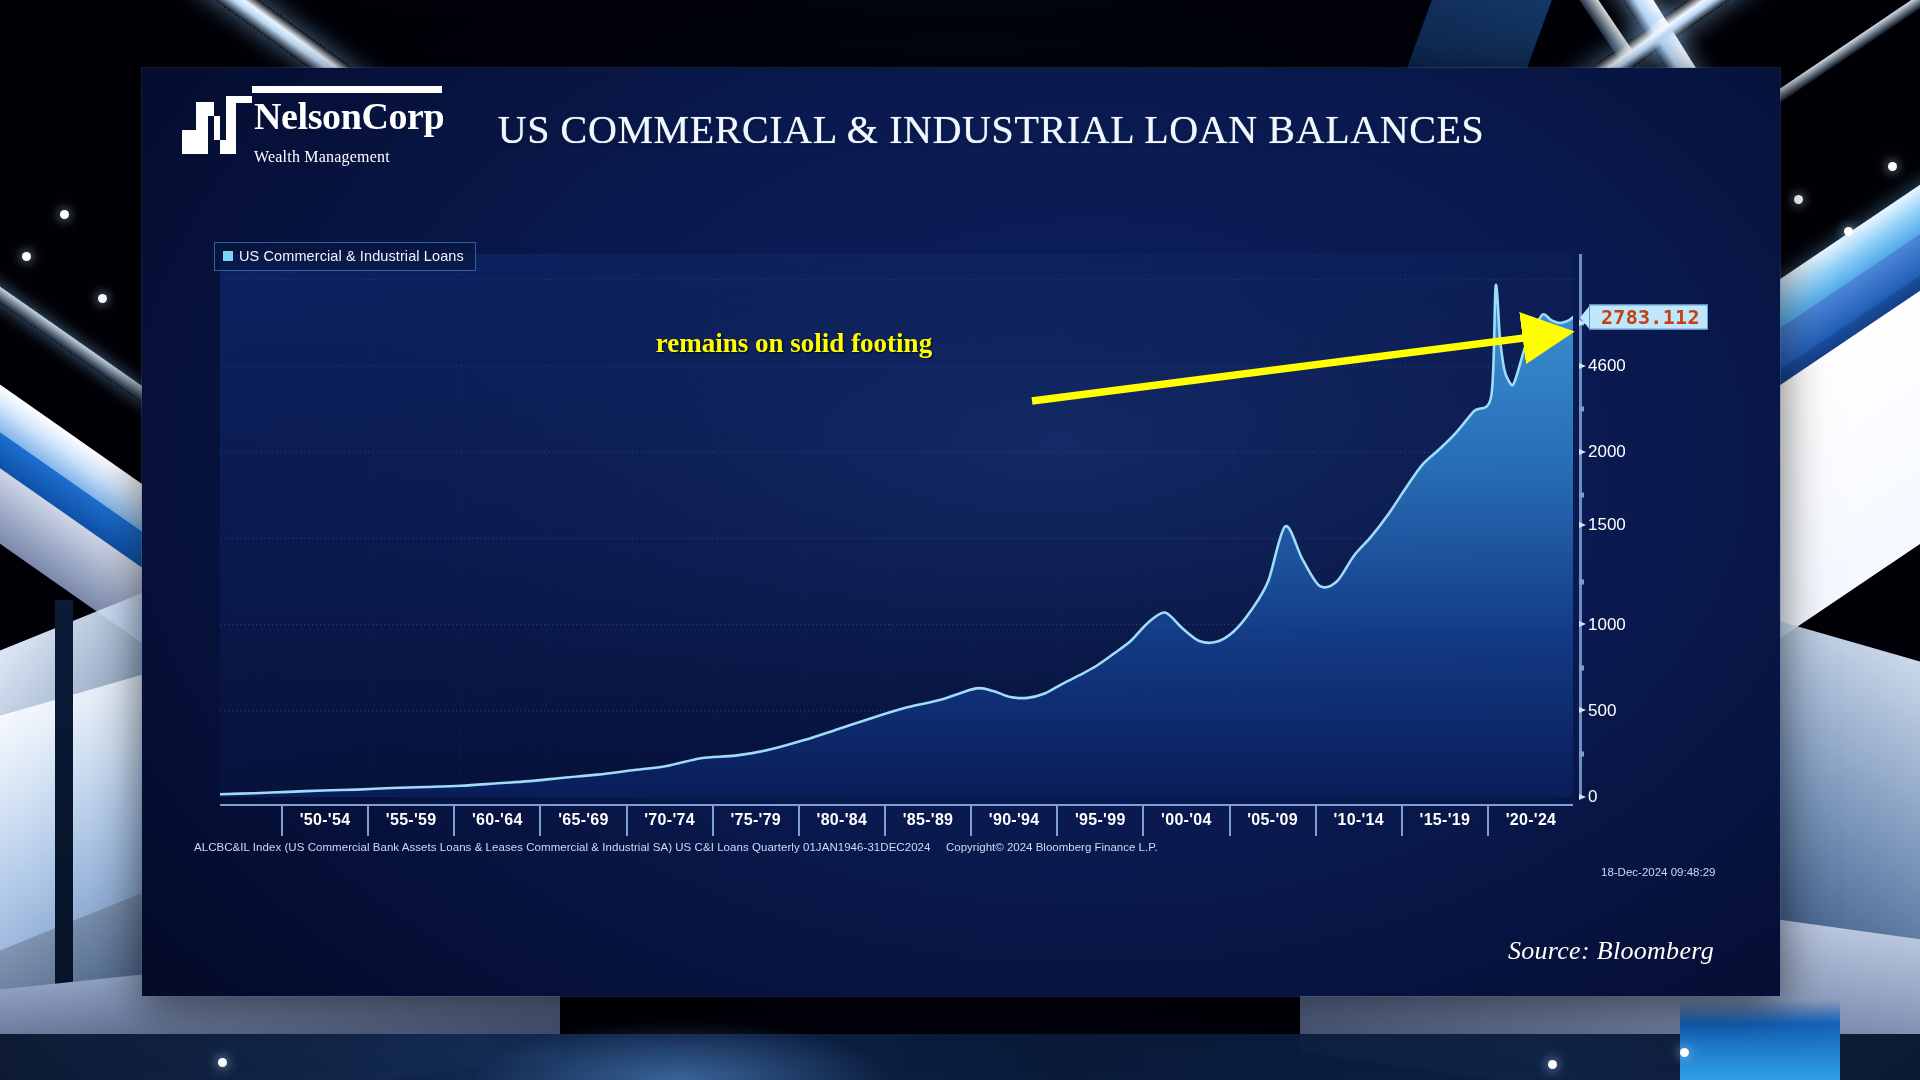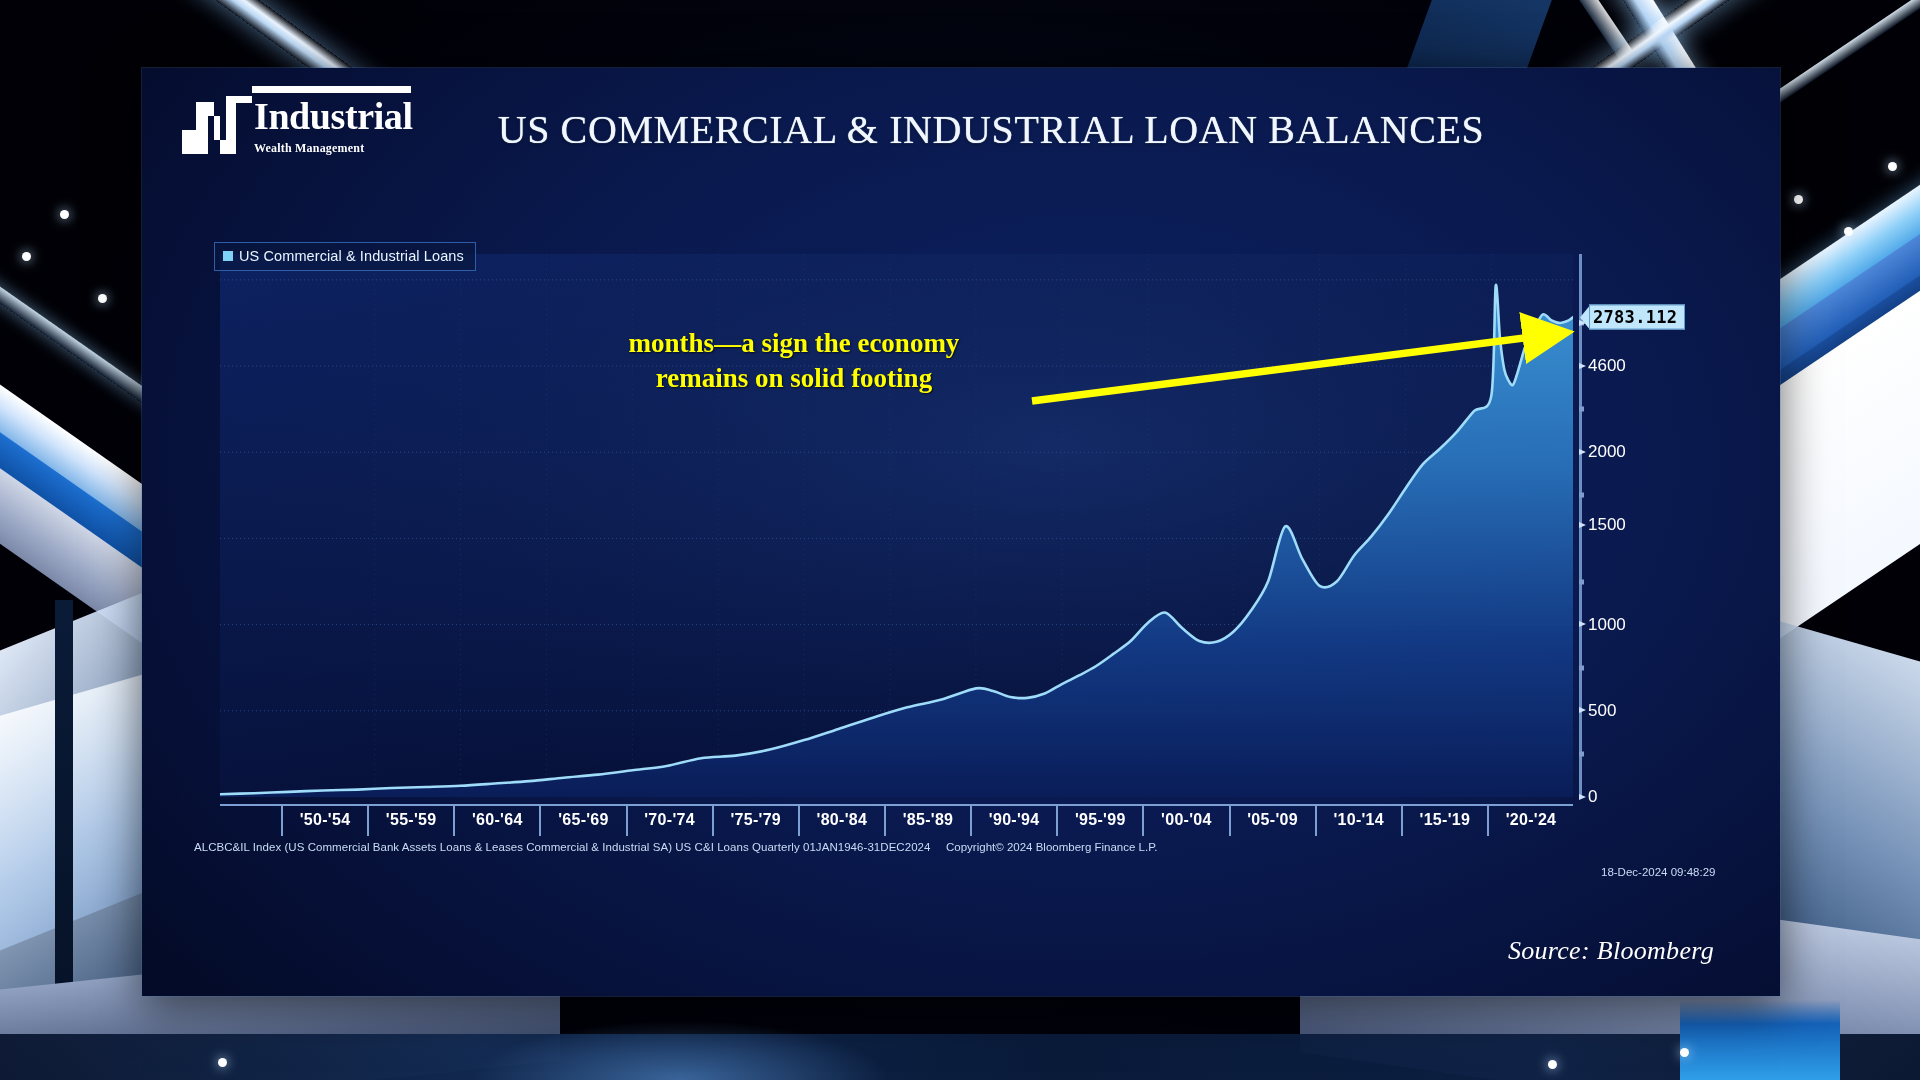--- a/index.html
+++ b/index.html
@@ -207,26 +207,26 @@
   .logo-name::before {
     content: "";
     position: absolute;
     left: -2px; top: -11px;
     width: 100%;
     height: 7px;
     background: #ffffff;
   }
   .logo-sub {
     font-family: "Liberation Serif", "DejaVu Serif", serif;
-    font-weight: bold;
-    font-size: 12px;
+    font-weight: normal;
+    font-size: 16px;
     line-height: 19px;
     color: #ffffff;
     letter-spacing: .2px;
-    margin-top: 4px;
+    margin-top: 12px;
     white-space: nowrap;
   }
 
   
   #slide-title {
     position: absolute;
     left: 0; right: 0;
     top: 38px;
     text-align: center;
     font-family: "Liberation Serif", "DejaVu Serif", serif;
@@ -357,24 +357,24 @@
   }
   .callout-arrow {
     width: 0; height: 0;
     border-right: 9px solid #bfe6fb;
     border-top: 11px solid transparent;
     border-bottom: 11px solid transparent;
   }
   .callout-body {
     background: #bfe6fb;
     border: 1px solid #5e9fd0;
-    color: #000000;
-    font-size: 17px;
+    color: #c2410c;
+    font-size: 20px;
     font-weight: bold;
-    padding: 1px 7px 2px 3px;
+    padding: 1px 7px 2px 11px;
     letter-spacing: .3px;
     line-height: 20px;
     font-family: "DejaVu Sans Mono", monospace;
   }
 
   
   #x-axis {
     position: absolute;
     left: 26px;
     top: 578px;
@@ -489,21 +489,21 @@
   <div id="slide">
 
     <div id="logo-block">
       <div class="logo-mark">
         <svg viewBox="0 0 78 70" width="78" height="70" aria-hidden="true">
           <polygon fill="#ffffff" points="8,64 8,40 22,40 22,12 40,12 40,50 52,50 52,6 62,6 62,64 46,64 46,26 34,26 34,64"></polygon>
           <polygon fill="#ffffff" points="52,6 78,6 78,13 52,13"></polygon>
         </svg>
       </div>
       <div class="logo-text">
-        <div class="logo-name">Industrial</div>
+        <div class="logo-name">NelsonCorp</div>
         <div class="logo-sub">Wealth Management</div>
       </div>
     </div>
 
     <div id="slide-title">US COMMERCIAL &amp; INDUSTRIAL LOAN BALANCES</div>
 
     <div id="chart-area">
 
       <div id="legend-box">
         <span class="legend-swatch"></span>
@@ -558,21 +558,20 @@
               <line x1="1185.4857142857143" x2="1185.4857142857143" y1="0" y2="543"></line>
               <line x1="1271.3904761904762" x2="1271.3904761904762" y1="0" y2="543"></line>
             </g>
 
           <path id="area-path" fill="url(#areafill)" d="M0.00,540.24 C5.15,540.09 24.05,539.57 34.36,539.21 C44.67,538.85 58.42,538.24 68.72,537.83 C79.03,537.41 92.78,536.79 103.09,536.45 C113.39,536.11 127.14,535.95 137.45,535.59 C147.76,535.23 161.50,534.42 171.81,534.04 C182.12,533.65 195.86,533.34 206.17,533.00 C216.48,532.67 230.22,532.31 240.53,531.80 C250.84,531.28 264.59,530.25 274.90,529.55 C285.20,528.86 298.95,528.02 309.26,527.14 C319.57,526.26 333.31,524.68 343.62,523.69 C353.93,522.71 367.67,521.70 377.98,520.59 C388.29,519.48 402.03,517.57 412.34,516.28 C422.65,514.99 436.40,513.78 446.70,511.97 C457.01,510.16 470.76,505.77 481.07,504.21 C491.38,502.66 505.12,502.92 515.43,501.63 C525.74,500.34 539.48,497.92 549.79,495.60 C560.10,493.27 573.84,489.22 584.15,486.11 C594.46,483.01 608.21,478.27 618.51,474.91 C628.82,471.55 642.57,466.94 652.88,463.70 C663.18,460.47 676.93,456.08 687.24,453.36 C697.55,450.65 711.29,448.45 721.60,445.60 C731.91,442.76 748.23,435.69 755.96,434.40 C763.69,433.11 767.99,435.69 773.14,436.99 C778.30,438.28 785.17,441.98 790.32,443.02 C795.48,444.05 802.35,444.40 807.50,443.88 C812.66,443.36 819.53,441.64 824.69,439.57 C829.84,437.50 836.71,432.81 841.87,430.09 C847.02,427.38 853.89,424.19 859.05,421.47 C864.20,418.76 871.07,415.22 876.23,411.99 C881.38,408.76 888.26,403.67 893.41,399.92 C898.56,396.17 905.44,391.65 910.59,387.00 C915.74,382.34 922.62,373.16 927.77,368.90 C932.93,364.63 939.80,357.78 944.95,358.55 C950.11,359.33 956.98,369.80 962.13,374.07 C967.29,378.33 974.16,384.93 979.31,387.00 C984.47,389.06 991.34,389.28 996.50,387.86 C1001.65,386.44 1008.52,382.17 1013.68,377.51 C1018.83,372.86 1025.70,364.33 1030.86,356.83 C1036.01,349.33 1042.88,340.19 1048.04,327.52 C1053.19,314.85 1060.06,275.72 1065.22,272.36 C1070.37,269.00 1077.25,296.19 1082.40,305.11 C1087.55,314.04 1094.43,328.47 1099.58,331.83 C1104.74,335.19 1111.61,332.05 1116.76,327.52 C1121.92,323.00 1128.79,308.39 1133.94,301.67 C1139.10,294.94 1145.97,288.91 1151.12,282.70 C1156.28,276.50 1163.15,267.54 1168.30,260.30 C1173.46,253.06 1180.33,241.94 1185.49,234.44 C1190.64,226.94 1197.51,216.25 1202.67,210.30 C1207.82,204.36 1214.69,199.70 1219.85,194.79 C1225.00,189.88 1231.87,183.24 1237.03,177.55 C1242.18,171.86 1249.06,162.30 1254.21,156.87 C1259.36,151.44 1268.17,160.10 1271.39,141.35 C1274.61,122.61 1274.40,40.42 1275.69,31.89 C1276.97,23.36 1278.69,71.93 1279.98,84.47 C1281.27,97.01 1282.99,109.16 1284.28,115.50 C1285.56,121.83 1287.28,124.37 1288.57,126.70 C1289.86,129.03 1291.58,132.04 1292.87,131.01 C1294.16,129.98 1295.87,123.68 1297.16,119.80 C1298.45,115.93 1300.17,109.42 1301.46,105.15 C1302.75,100.89 1303.82,96.02 1305.75,91.36 C1307.69,86.71 1311.77,78.78 1314.34,74.12 C1316.92,69.47 1320.36,61.50 1322.93,60.33 C1325.51,59.17 1328.95,65.07 1331.52,66.37 C1334.10,67.66 1337.54,68.95 1340.11,68.95 C1342.69,68.95 1346.77,67.22 1348.70,66.37 C1350.64,65.51 1352.36,63.71 1353.00,63.24 L1353.00,543 L0.00,543 Z"></path>
           <path id="line-path" fill="none" stroke="#9fdcfa" stroke-width="2.6" stroke-linejoin="round" stroke-linecap="round" d="M0.00,540.24 C5.15,540.09 24.05,539.57 34.36,539.21 C44.67,538.85 58.42,538.24 68.72,537.83 C79.03,537.41 92.78,536.79 103.09,536.45 C113.39,536.11 127.14,535.95 137.45,535.59 C147.76,535.23 161.50,534.42 171.81,534.04 C182.12,533.65 195.86,533.34 206.17,533.00 C216.48,532.67 230.22,532.31 240.53,531.80 C250.84,531.28 264.59,530.25 274.90,529.55 C285.20,528.86 298.95,528.02 309.26,527.14 C319.57,526.26 333.31,524.68 343.62,523.69 C353.93,522.71 367.67,521.70 377.98,520.59 C388.29,519.48 402.03,517.57 412.34,516.28 C422.65,514.99 436.40,513.78 446.70,511.97 C457.01,510.16 470.76,505.77 481.07,504.21 C491.38,502.66 505.12,502.92 515.43,501.63 C525.74,500.34 539.48,497.92 549.79,495.60 C560.10,493.27 573.84,489.22 584.15,486.11 C594.46,483.01 608.21,478.27 618.51,474.91 C628.82,471.55 642.57,466.94 652.88,463.70 C663.18,460.47 676.93,456.08 687.24,453.36 C697.55,450.65 711.29,448.45 721.60,445.60 C731.91,442.76 748.23,435.69 755.96,434.40 C763.69,433.11 767.99,435.69 773.14,436.99 C778.30,438.28 785.17,441.98 790.32,443.02 C795.48,444.05 802.35,444.40 807.50,443.88 C812.66,443.36 819.53,441.64 824.69,439.57 C829.84,437.50 836.71,432.81 841.87,430.09 C847.02,427.38 853.89,424.19 859.05,421.47 C864.20,418.76 871.07,415.22 876.23,411.99 C881.38,408.76 888.26,403.67 893.41,399.92 C898.56,396.17 905.44,391.65 910.59,387.00 C915.74,382.34 922.62,373.16 927.77,368.90 C932.93,364.63 939.80,357.78 944.95,358.55 C950.11,359.33 956.98,369.80 962.13,374.07 C967.29,378.33 974.16,384.93 979.31,387.00 C984.47,389.06 991.34,389.28 996.50,387.86 C1001.65,386.44 1008.52,382.17 1013.68,377.51 C1018.83,372.86 1025.70,364.33 1030.86,356.83 C1036.01,349.33 1042.88,340.19 1048.04,327.52 C1053.19,314.85 1060.06,275.72 1065.22,272.36 C1070.37,269.00 1077.25,296.19 1082.40,305.11 C1087.55,314.04 1094.43,328.47 1099.58,331.83 C1104.74,335.19 1111.61,332.05 1116.76,327.52 C1121.92,323.00 1128.79,308.39 1133.94,301.67 C1139.10,294.94 1145.97,288.91 1151.12,282.70 C1156.28,276.50 1163.15,267.54 1168.30,260.30 C1173.46,253.06 1180.33,241.94 1185.49,234.44 C1190.64,226.94 1197.51,216.25 1202.67,210.30 C1207.82,204.36 1214.69,199.70 1219.85,194.79 C1225.00,189.88 1231.87,183.24 1237.03,177.55 C1242.18,171.86 1249.06,162.30 1254.21,156.87 C1259.36,151.44 1268.17,160.10 1271.39,141.35 C1274.61,122.61 1274.40,40.42 1275.69,31.89 C1276.97,23.36 1278.69,71.93 1279.98,84.47 C1281.27,97.01 1282.99,109.16 1284.28,115.50 C1285.56,121.83 1287.28,124.37 1288.57,126.70 C1289.86,129.03 1291.58,132.04 1292.87,131.01 C1294.16,129.98 1295.87,123.68 1297.16,119.80 C1298.45,115.93 1300.17,109.42 1301.46,105.15 C1302.75,100.89 1303.82,96.02 1305.75,91.36 C1307.69,86.71 1311.77,78.78 1314.34,74.12 C1316.92,69.47 1320.36,61.50 1322.93,60.33 C1325.51,59.17 1328.95,65.07 1331.52,66.37 C1334.10,67.66 1337.54,68.95 1340.11,68.95 C1342.69,68.95 1346.77,67.22 1348.70,66.37 C1350.64,65.51 1352.36,63.71 1353.00,63.24"></path>
         </svg>
       </div>
 
       <div id="annotation">
-        <div>months—a sign the economy</div>
         <div>remains on solid footing</div>
       </div>
 
       <svg id="arrow-svg" viewBox="0 0 1538 710">
         <defs>
           <marker id="yhead" markerWidth="7" markerHeight="7" refX="2.2" refY="3.5" orient="auto">
             <path d="M0,0 L7,3.5 L0,7 z" fill="#ffff00"></path>
           </marker>
         </defs>
         <line x1="838" y1="175" x2="1345" y2="110" stroke="#ffff00" stroke-width="7.5" marker-end="url(#yhead)"></line>

